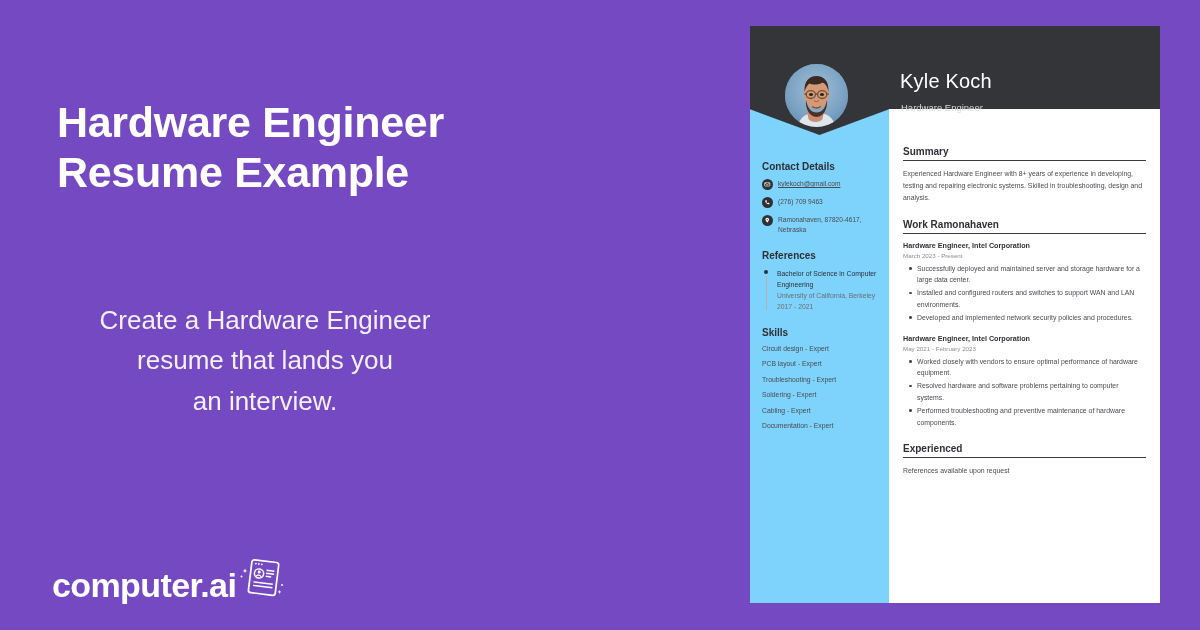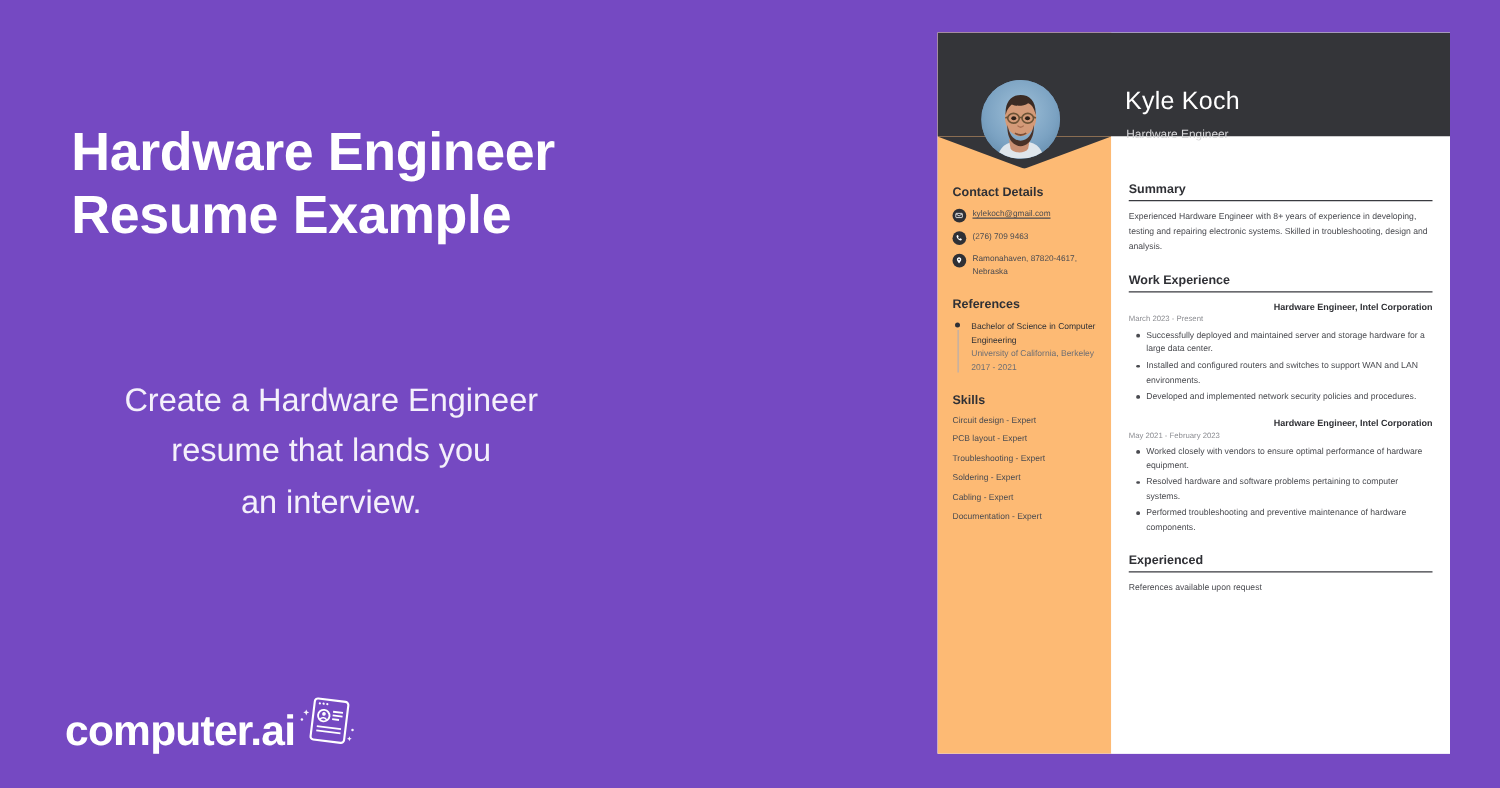--- a/index.html
+++ b/index.html
@@ -55,23 +55,23 @@
     position: absolute; left: 750px; top: 26px;
     width: 410px; height: 577px;
     background: #ffffff;
     overflow: hidden;
     display: flex;
   }
 
   .r-sidebar {
     position: relative;
     width: 139px;
-    background: #fdba74;
+    background: #7dd3fc;
     flex: 0 0 139px;
-    padding: 0 12px;
+    padding: 12px 12px;
   }
   .r-main {
     position: relative;
     flex: 1 1 auto;
     background: #ffffff;
     padding: 0 14px;
   }
 
   
   .r-header {
@@ -183,21 +183,20 @@
     font-size: 6.9px;
     color: #4a4b50;
     line-height: 1.72;
   }
   .job { margin-bottom: 10px; }
   .job-title {
     font-size: 7.2px;
     font-weight: bold;
     color: #2f3035;
     margin-bottom: 2px;
-    text-align: right;
   }
   .job-dates {
     font-size: 6.2px;
     color: #8c8d92;
     margin-bottom: 4px;
   }
   .job-bullets { list-style: none; }
   .job-bullets li {
     position: relative;
     font-size: 6.9px;
@@ -363,21 +362,21 @@
 
     <div class="r-main">
       <div class="main-body">
 
         <div class="main-sec">
           <div class="main-h">Summary</div>
           <div class="summary-txt">Experienced Hardware Engineer with 8+ years of experience in developing, testing and repairing electronic systems. Skilled in troubleshooting, design and analysis.</div>
         </div>
 
         <div class="main-sec">
-          <div class="main-h">Work Experience</div>
+          <div class="main-h">Work Ramonahaven</div>
 
           <div class="job">
             <div class="job-title">Hardware Engineer, Intel Corporation</div>
             <div class="job-dates">March 2023 - Present</div>
             <ul class="job-bullets">
               <li>Successfully deployed and maintained server and storage hardware for a large data center.</li>
               <li>Installed and configured routers and switches to support WAN and LAN environments.</li>
               <li>Developed and implemented network security policies and procedures.</li>
             </ul>
           </div>

